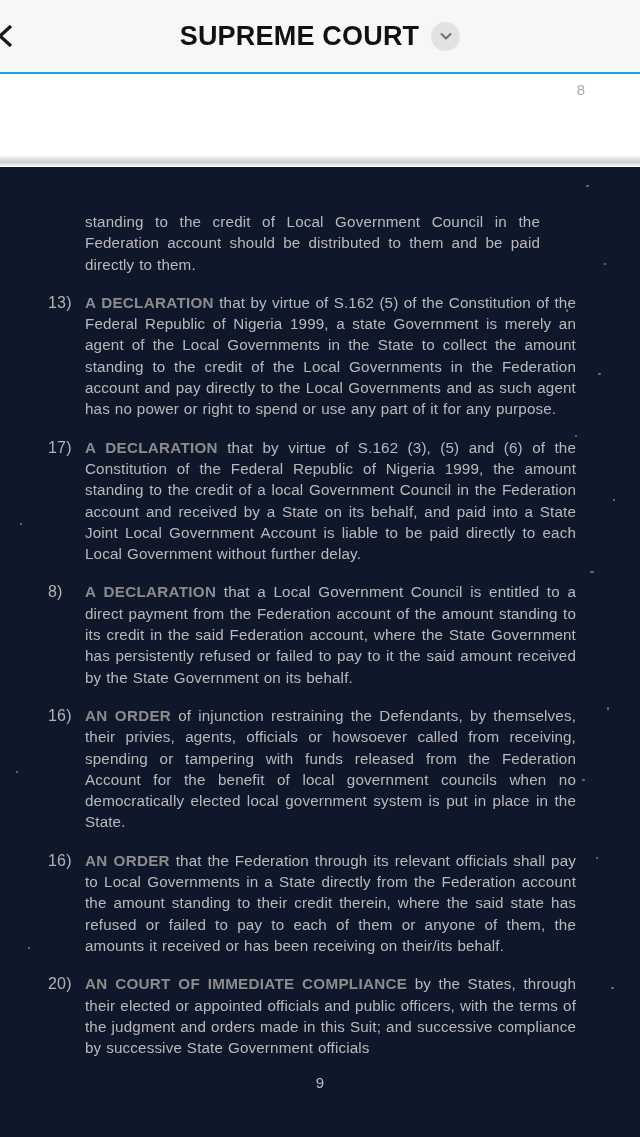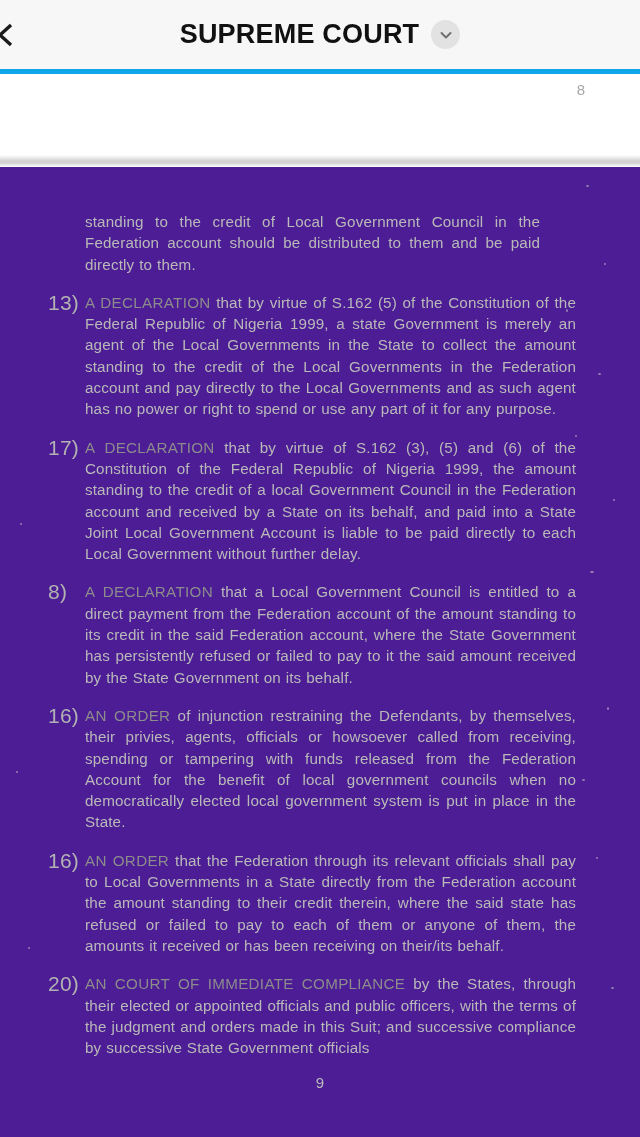--- a/index.html
+++ b/index.html
@@ -19,21 +19,21 @@
     background: #ffffff;
     overflow: hidden;
   }
 
   
   .appbar {
     position: relative;
     width: 100%;
     height: 74px;
     background: #f7f7f7;
-    border-bottom: 5px solid #0ea5e9;
+    border-bottom: 2px solid #0ea5e9;
     display: flex;
     align-items: center;
     flex-shrink: 0;
   }
 
   .back-btn {
     position: absolute;
     left: -14px;
     top: 50%;
     transform: translateY(-50%);
@@ -110,21 +110,21 @@
         #cfcfcf 62%,
         #e8e8e8 82%,
         #ffffff 100%);
   }
 
   
   .page-sheet {
     position: relative;
     width: 100%;
     height: 970px;
-    background: #4c1d95;
+    background: #0f172a;
     padding: 44px 64px 0 48px;
   }
 
   
   .speckles {
     position: absolute;
     inset: 0;
     pointer-events: none;
     opacity: 0.55;
   }
@@ -159,39 +159,39 @@
   .clause {
     position: relative;
     display: flex;
     align-items: flex-start;
     margin-top: 17px;
   }
 
   .clause-num {
     width: 37px;
     flex-shrink: 0;
-    font-size: 21px;
+    font-size: 16px;
     line-height: 21.3px;
     color: #b2b2b2;
     letter-spacing: 0.2px;
   }
 
   .clause-text {
     flex: 1 1 auto;
     font-size: 15.2px;
     line-height: 21.3px;
     color: #b9b9b9;
     text-align: justify;
     letter-spacing: 0.15px;
     word-spacing: 0.5px;
     padding-right: 0px;
   }
 
   .clause-lead {
-    font-weight: normal;
+    font-weight: bold;
     color: #8c8c8c;
     letter-spacing: 0.3px;
   }
 
   .page-num-bottom {
     position: absolute;
     left: 0;
     right: 0;
     bottom: 46px;
     text-align: center;

